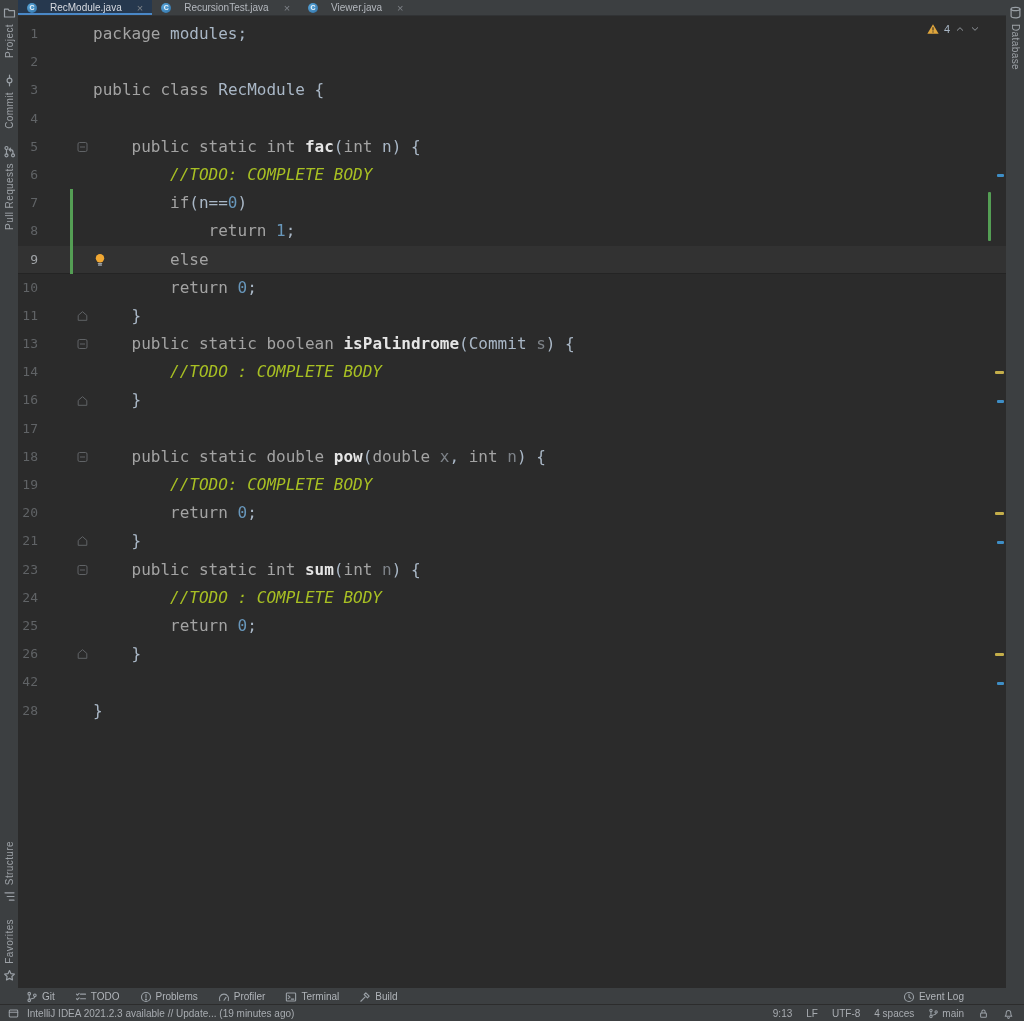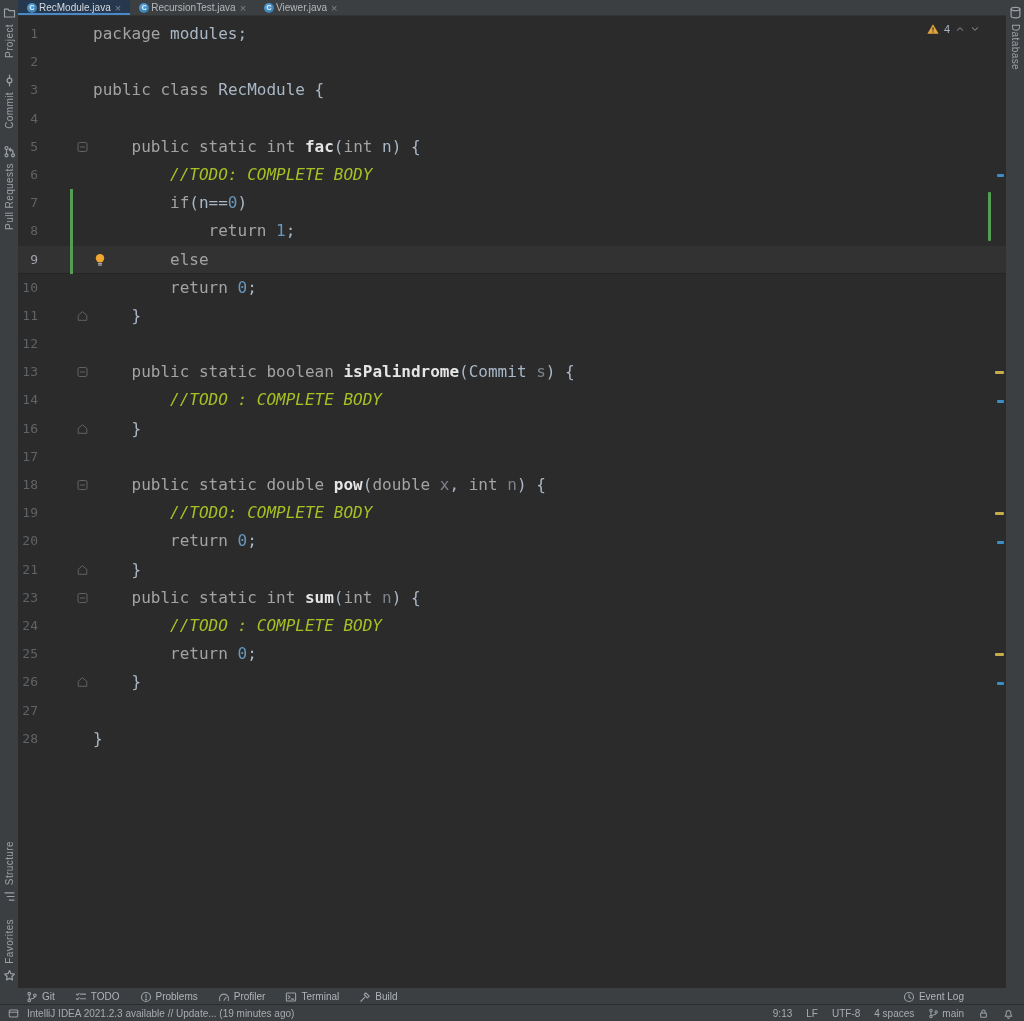--- a/index.html
+++ b/index.html
@@ -13,21 +13,21 @@
   .stripe-right{right:0;}
   .stripe-group{display:flex;flex-direction:column;align-items:center;gap:16px;padding:6px 0;}
   .stripe-item{display:flex;flex-direction:column;align-items:center;gap:5px;cursor:default;}
   .vlabel{font-size:10px;color:#9da2a7;letter-spacing:.4px;white-space:nowrap;}
   .vlabel-left{writing-mode:vertical-rl;transform:rotate(180deg);}
   .vlabel-right{writing-mode:vertical-rl;}
 
   
   .main{position:absolute;left:18px;right:18px;top:0;bottom:33px;display:flex;flex-direction:column;}
   .tabbar{height:15px;background:#3c3f41;display:flex;align-items:stretch;border-bottom:1px solid #313335;flex:none;}
-  .tab{display:flex;align-items:center;gap:2px;padding:0 9px;font-size:10px;color:#b4b8be;position:relative;cursor:default;}
+  .tab{display:flex;align-items:center;gap:13px;padding:0 9px;font-size:10px;color:#b4b8be;position:relative;cursor:default;}
   .tab.active{background:#26384e;color:#d6dae1;}
   .tab.active::after{content:"";position:absolute;left:0;right:0;bottom:0;height:2px;background:#4a88c7;}
   .cls-icon{width:10px;height:10px;border-radius:50%;flex:none;
             background:radial-gradient(circle at 35% 35%, #5ba7d9, #2d6da3);
             color:#eaf3fb;font-size:7px;line-height:10px;text-align:center;font-weight:bold;}
   .tab-close{color:#7e8288;font-size:11px;margin-left:2px;}
 
   
   .editor{flex:1;background:#2b2b2b;position:relative;overflow:hidden;
           font-family:"DejaVu Sans Mono",monospace;}
@@ -233,26 +233,20 @@
               <span class="fold">
                 <svg viewBox="0 0 11 11" fill="none" stroke="#606366" stroke-width="1">
                   <path d="M5.5 1.2L9.8 4.9v4.9H1.2V4.9z"></path>
                 </svg>
               </span>
             </div>
             <div class="txt"><span class="tk-d">    }</span></div>
           </div>
           <div class="row">
             <div class="gut">
-              <span class="ln">12</span>
-            </div>
-            <div class="txt"></div>
-          </div>
-          <div class="row">
-            <div class="gut">
               <span class="ln">13</span>
               <span class="fold">
                 <svg viewBox="0 0 11 11" fill="none" stroke="#606366" stroke-width="1">
                   <rect x="1" y="1" width="9" height="9" rx="1.5"></rect>
                   <path d="M3 5.5h5"></path>
                 </svg>
               </span>
             </div>
             <div class="txt"><span class="tk-d">    </span><span class="tk-k">public</span><span class="tk-d"> </span><span class="tk-k">static</span><span class="tk-d"> </span><span class="tk-k">boolean</span><span class="tk-d"> </span><span class="tk-m">isPalindrome</span><span class="tk-d">(Commit </span><span class="tk-g">s</span><span class="tk-d">) {</span></div>
           </div>
@@ -344,21 +338,21 @@
               <span class="fold">
                 <svg viewBox="0 0 11 11" fill="none" stroke="#606366" stroke-width="1">
                   <path d="M5.5 1.2L9.8 4.9v4.9H1.2V4.9z"></path>
                 </svg>
               </span>
             </div>
             <div class="txt"><span class="tk-d">    }</span></div>
           </div>
           <div class="row">
             <div class="gut">
-              <span class="ln">27</span>
+              <span class="ln">42</span>
             </div>
             <div class="txt"></div>
           </div>
           <div class="row">
             <div class="gut">
               <span class="ln">28</span>
             </div>
             <div class="txt"><span class="tk-d">}</span></div>
           </div>
         </div>

